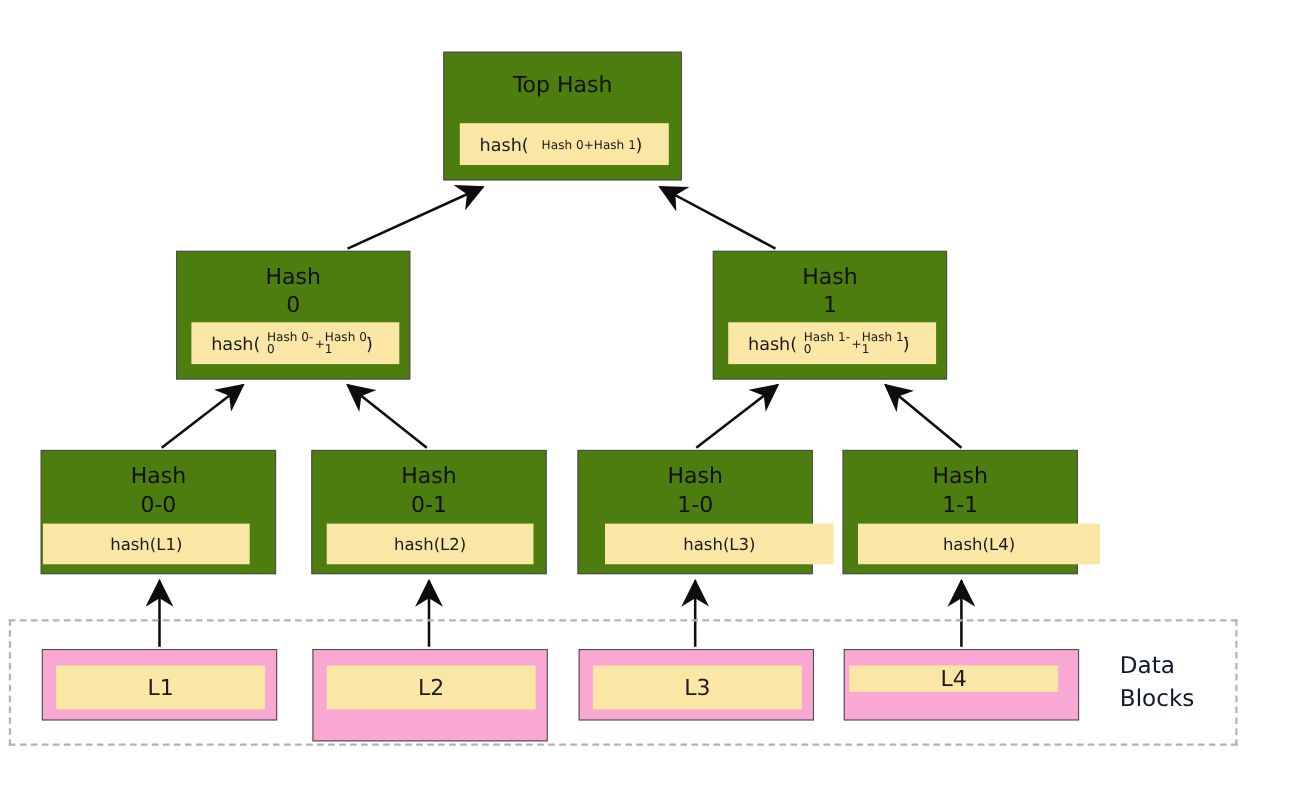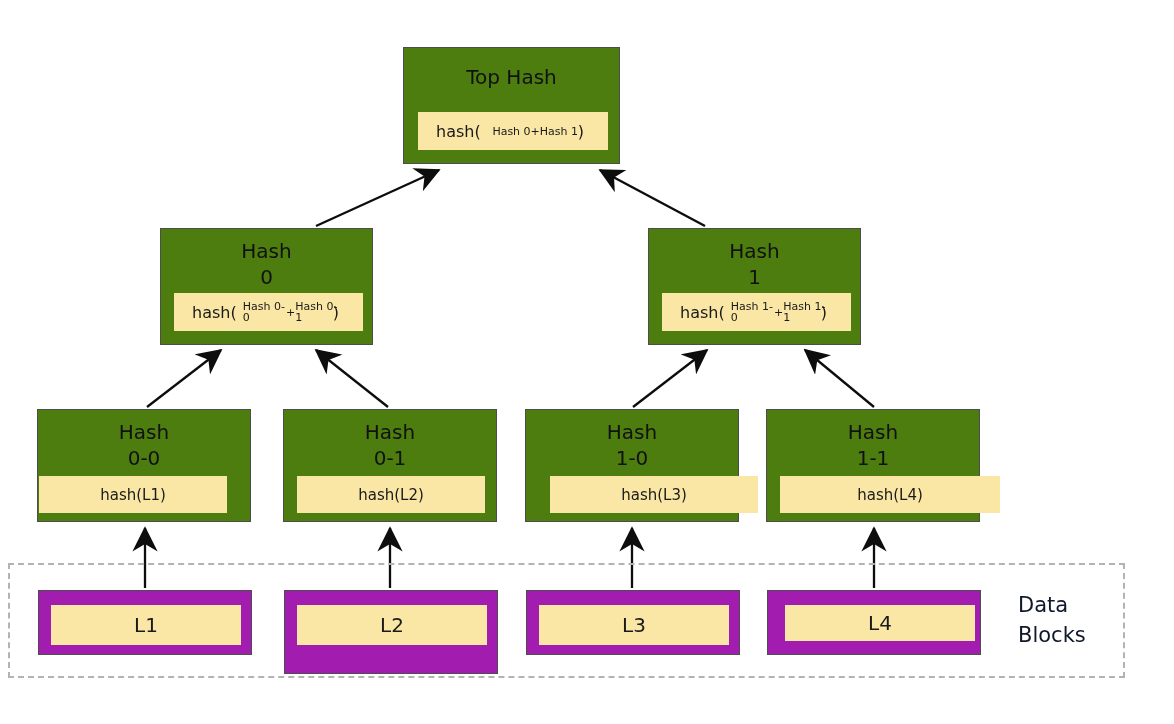--- a/index.html
+++ b/index.html
@@ -73,21 +73,21 @@
     position: absolute;
     left: 8px;
     top: 563px;
     width: 1117px;
     height: 115px;
     border: 2px dashed #b3b3b3;
     box-sizing: border-box;
   }
   .data-block {
     position: absolute;
-    background: #a21caf;
+    background: #f9a8d4;
     border: 1.6px solid #4d4d4d;
     box-sizing: border-box;
   }
   .data-block .band-value { font-size: 20px; }
   .group-label {
     position: absolute;
     left: 1018px;
     top: 590px;
     font-size: 21px;
     line-height: 30px;
@@ -213,21 +213,21 @@
 
   <div class="data-block" style="left:284px; top:590px; width:214px; height:84px;">
     <div class="band band-value" style="left:12px; top:14px; width:190px; height:40px;">L2</div>
   </div>
 
   <div class="data-block" style="left:526px; top:590px; width:214px; height:65px;">
     <div class="band band-value" style="left:12px; top:14px; width:190px; height:40px;text-align:right;">L3</div>
   </div>
 
   <div class="data-block" style="left:767px; top:590px; width:214px; height:65px;">
-    <div class="band band-value" style="left:17px; top:14px; width:190px; height:36px;">L4</div>
+    <div class="band band-value" style="left:4px; top:14px; width:190px; height:24px;">L4</div>
   </div>
 
   <div class="group-label">
     <div>Data</div>
     <div>Blocks</div>
   </div>
 
 </div>
 
 </body></html>

